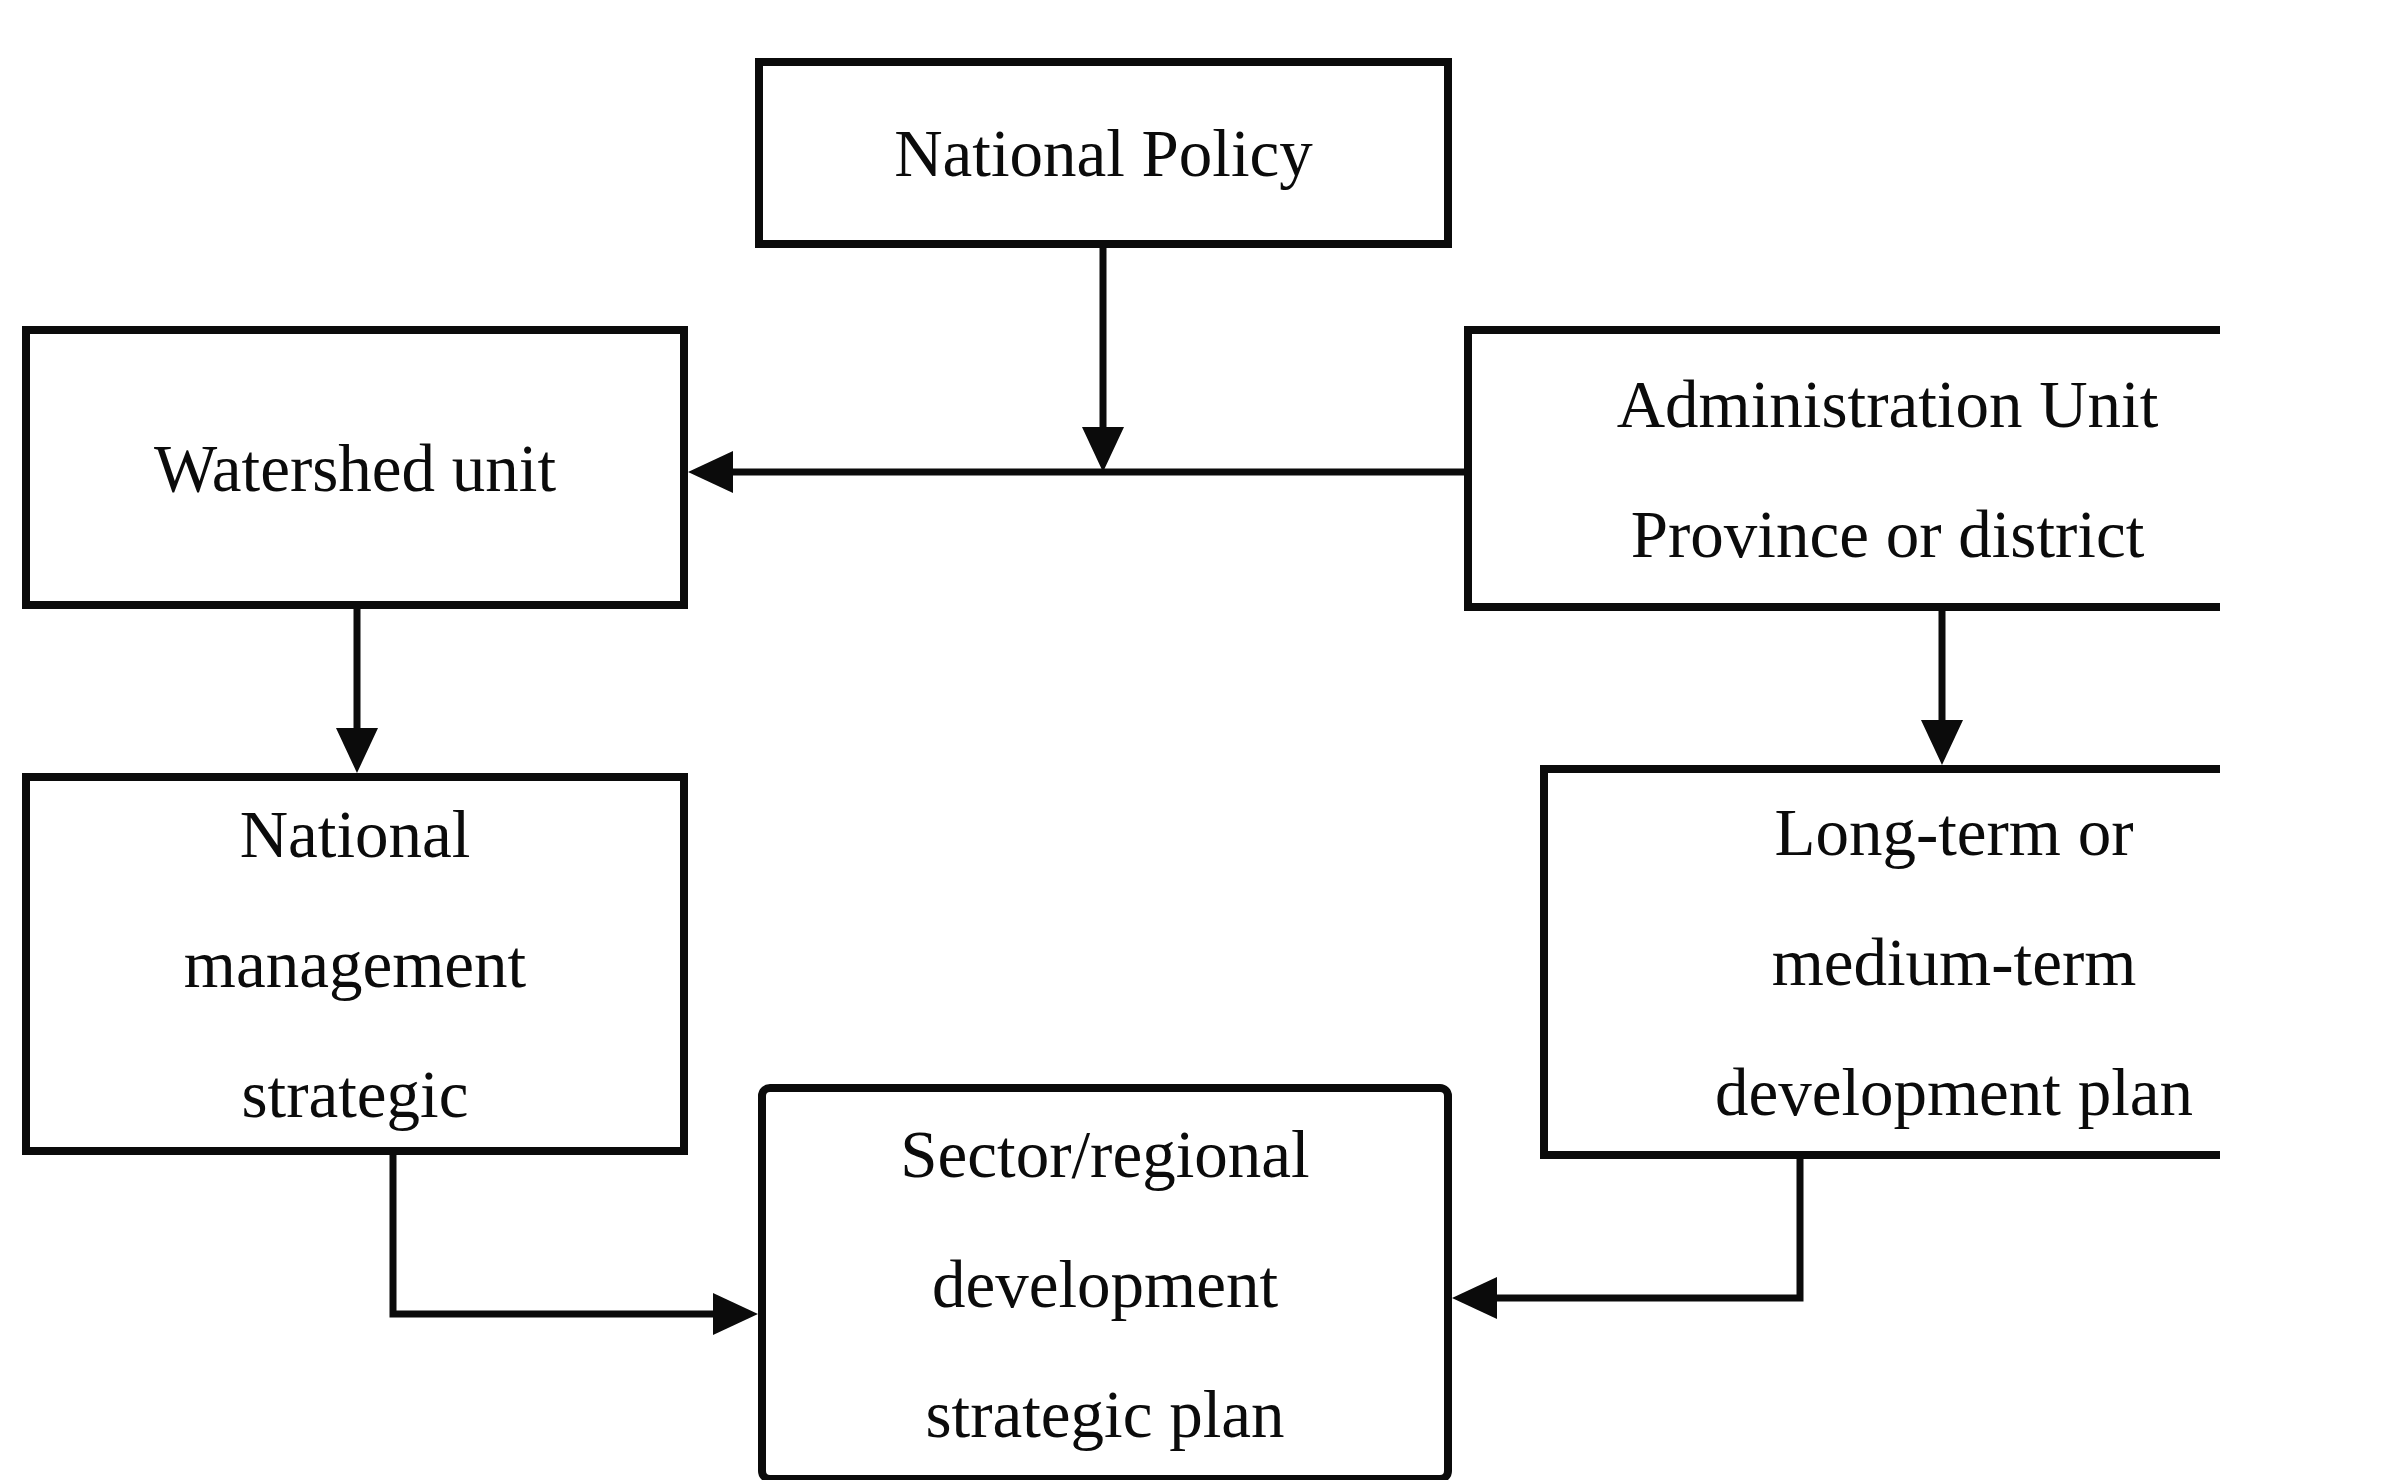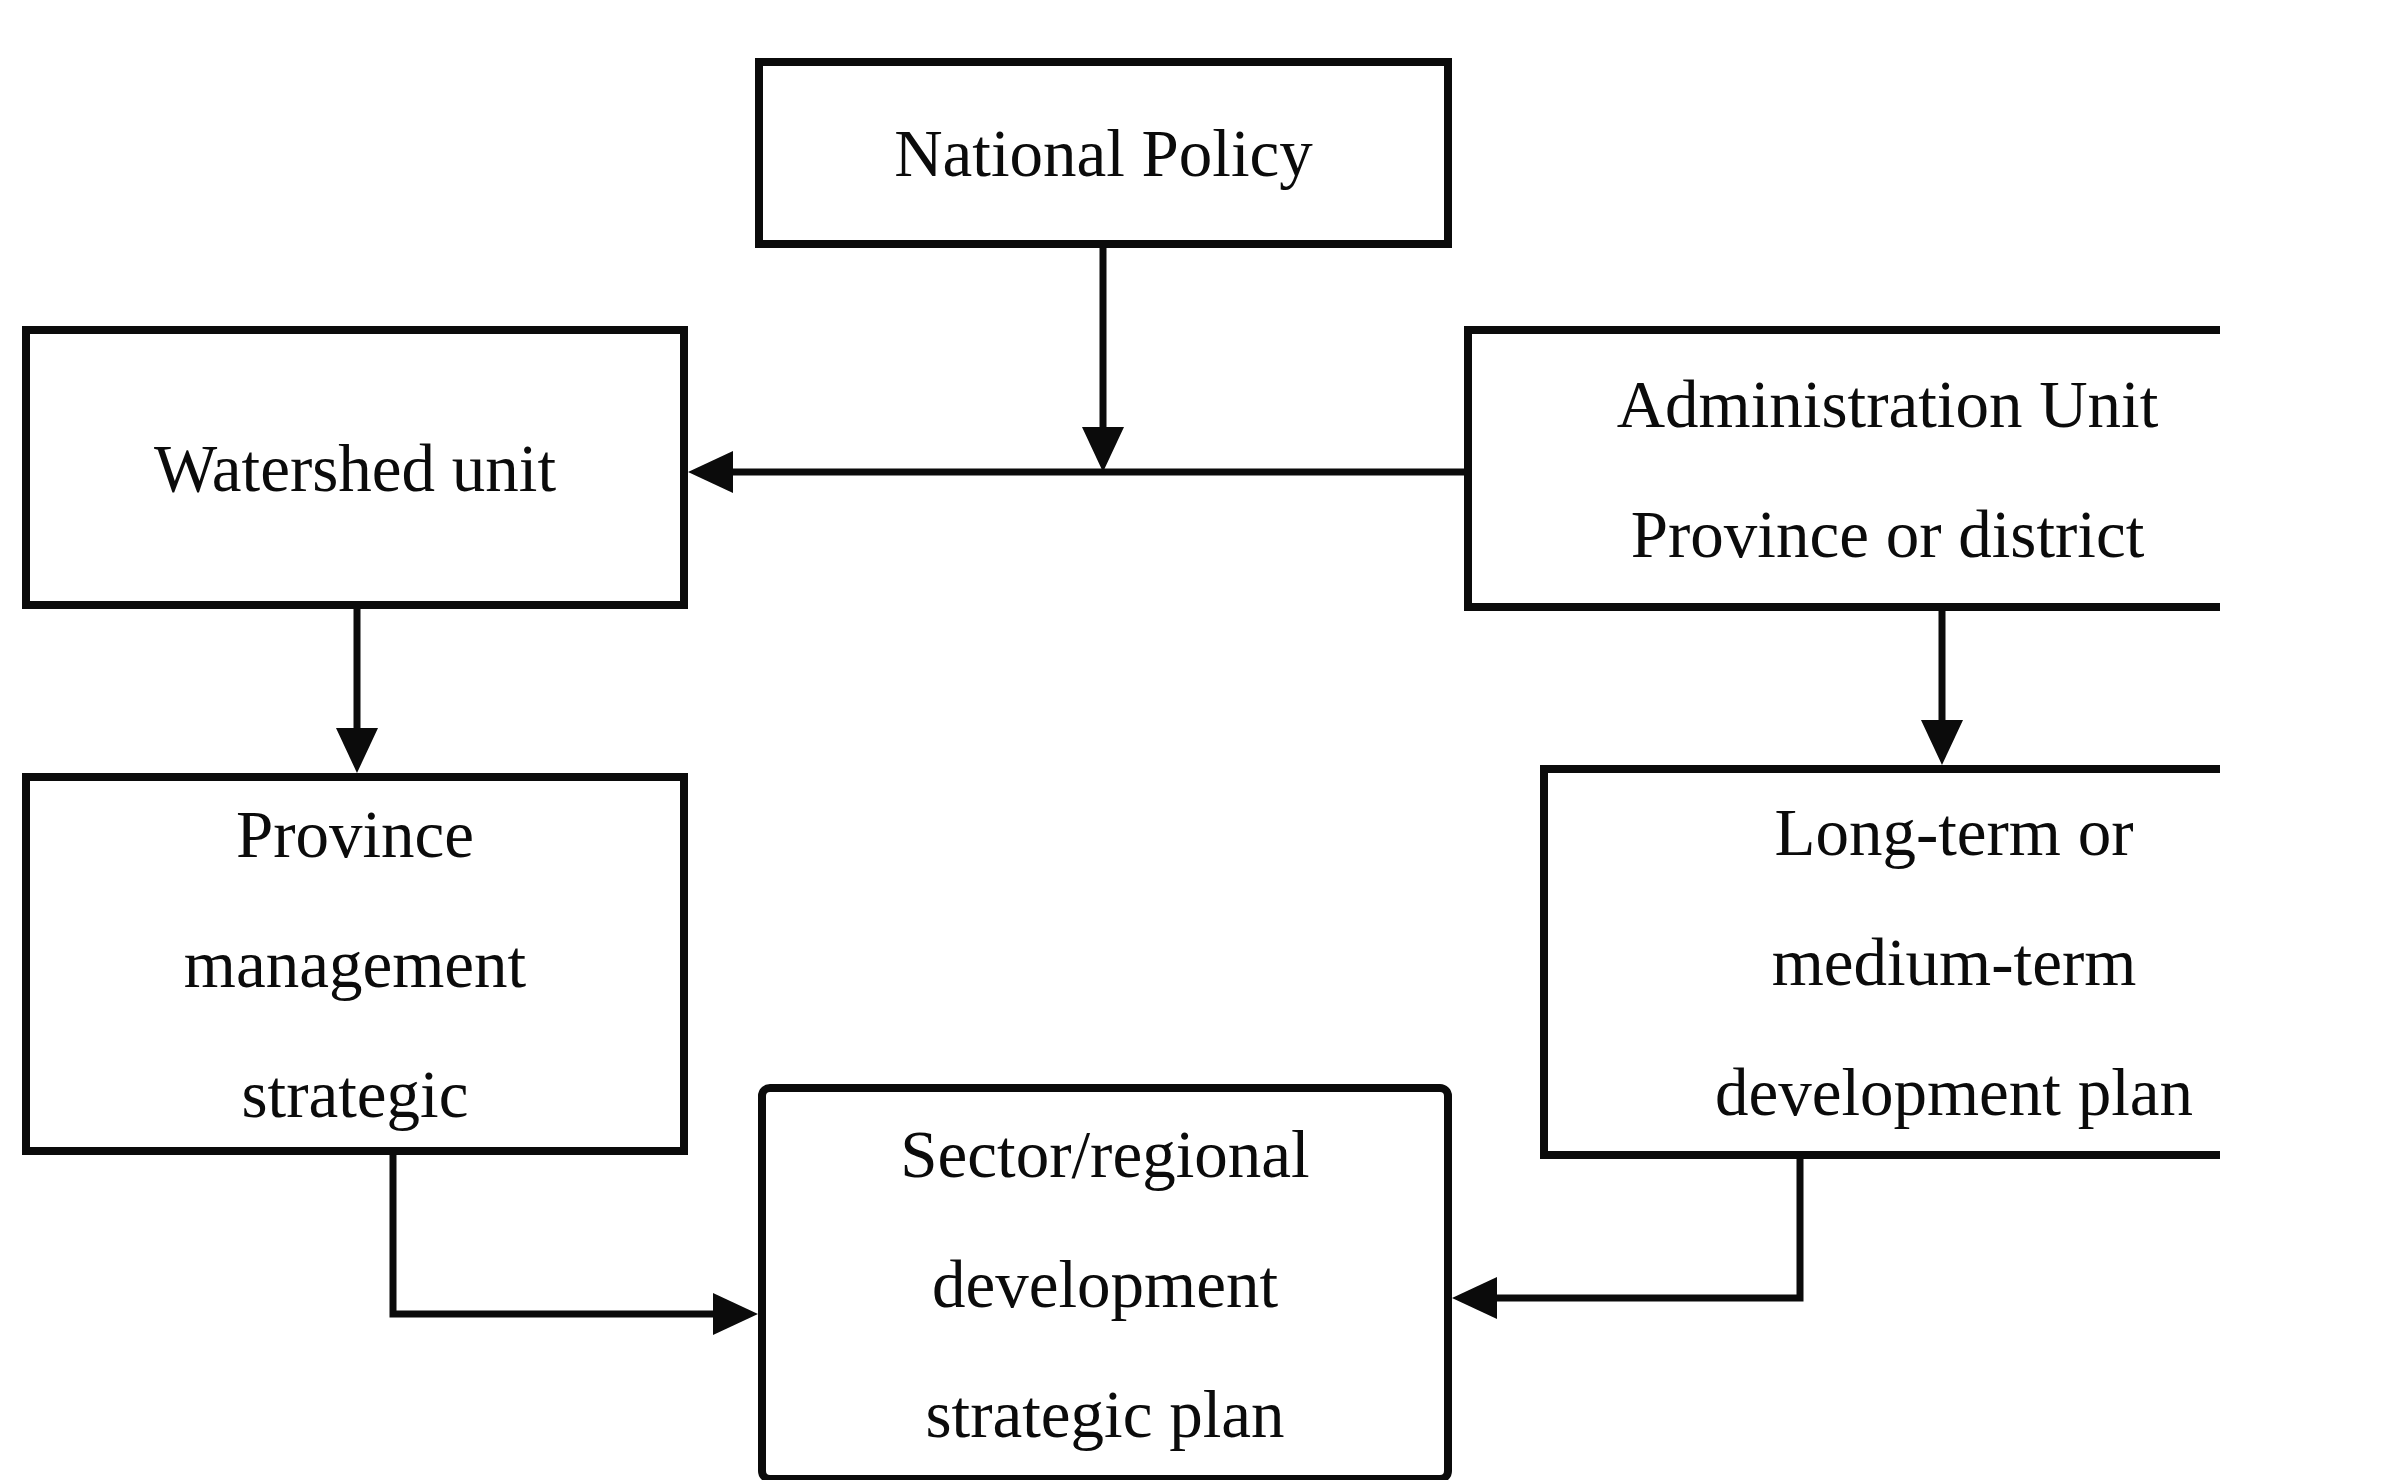--- a/index.html
+++ b/index.html
@@ -98,21 +98,21 @@
   <div class="node pos-watershed">
     <div class="line">Watershed unit</div>
   </div>
 
   <div class="node pos-admin">
     <div class="line">Administration Unit</div>
     <div class="line">Province or district</div>
   </div>
 
   <div class="node pos-wmp">
-    <div class="line">Province</div>
+    <div class="line">National</div>
     <div class="line">management</div>
     <div class="line">strategic</div>
   </div>
 
   <div class="node pos-longterm">
     <div class="line">Long-term or</div>
     <div class="line">medium-term</div>
     <div class="line">development plan</div>
   </div>
 

